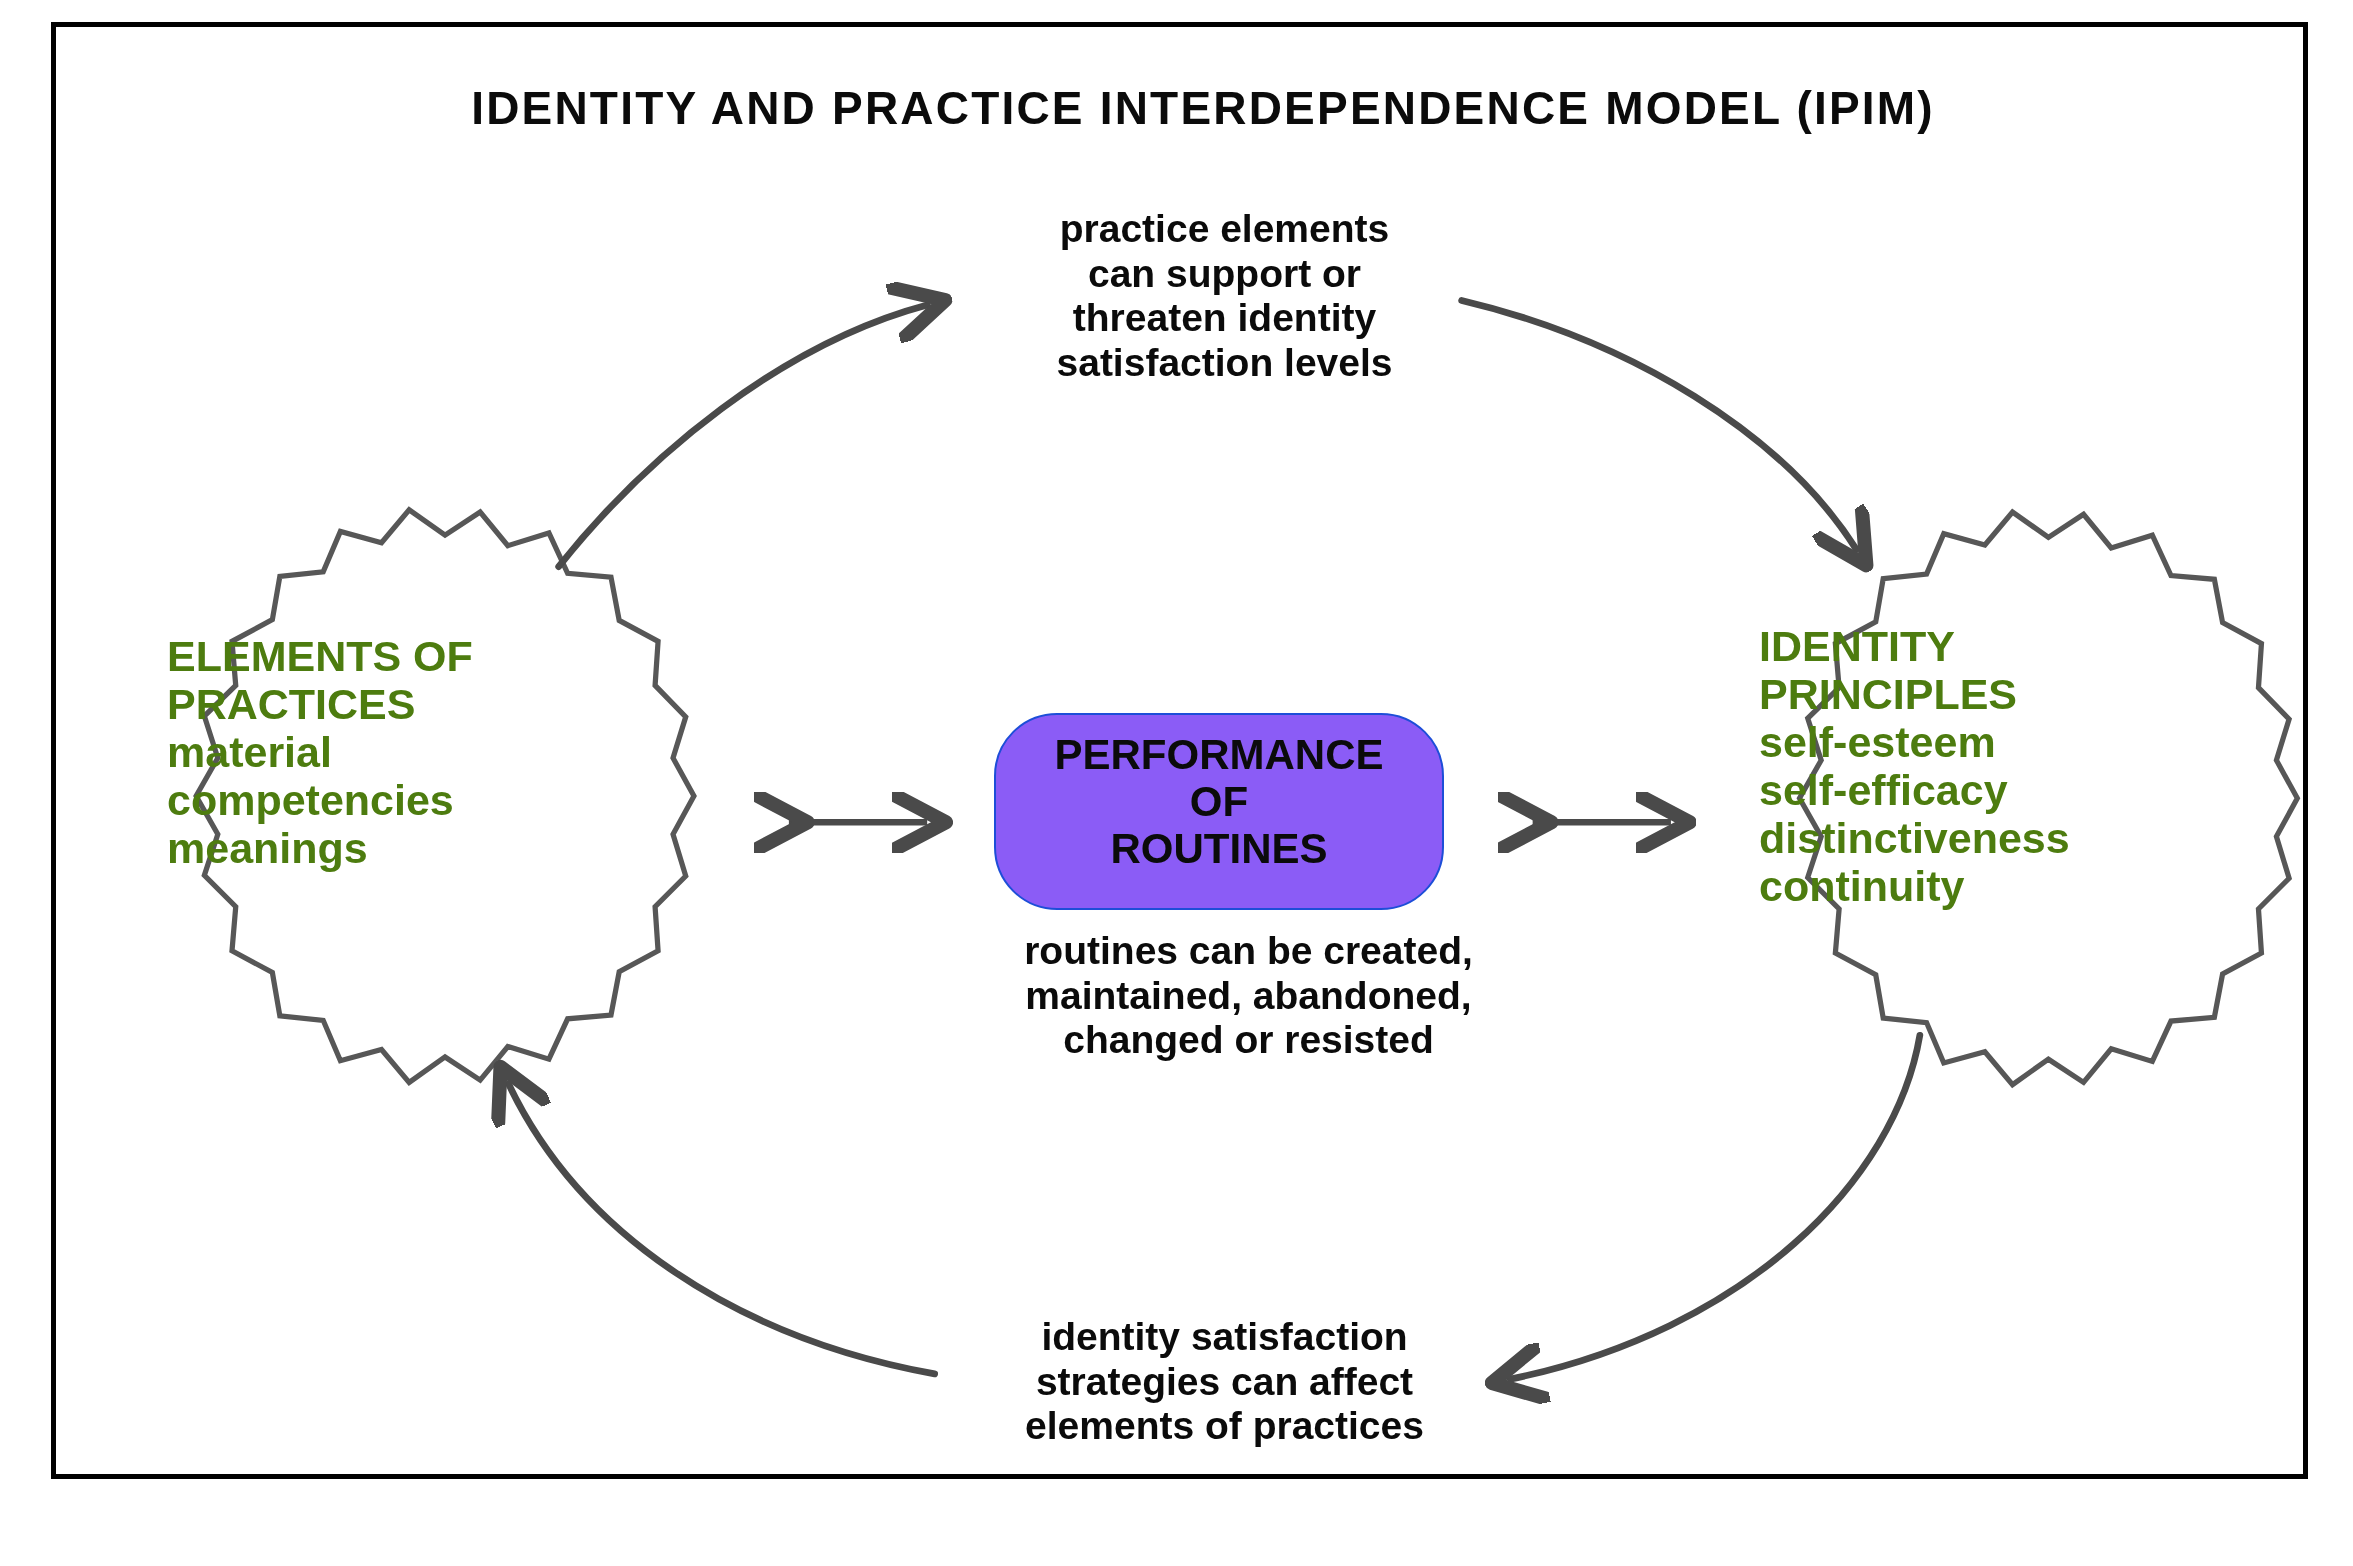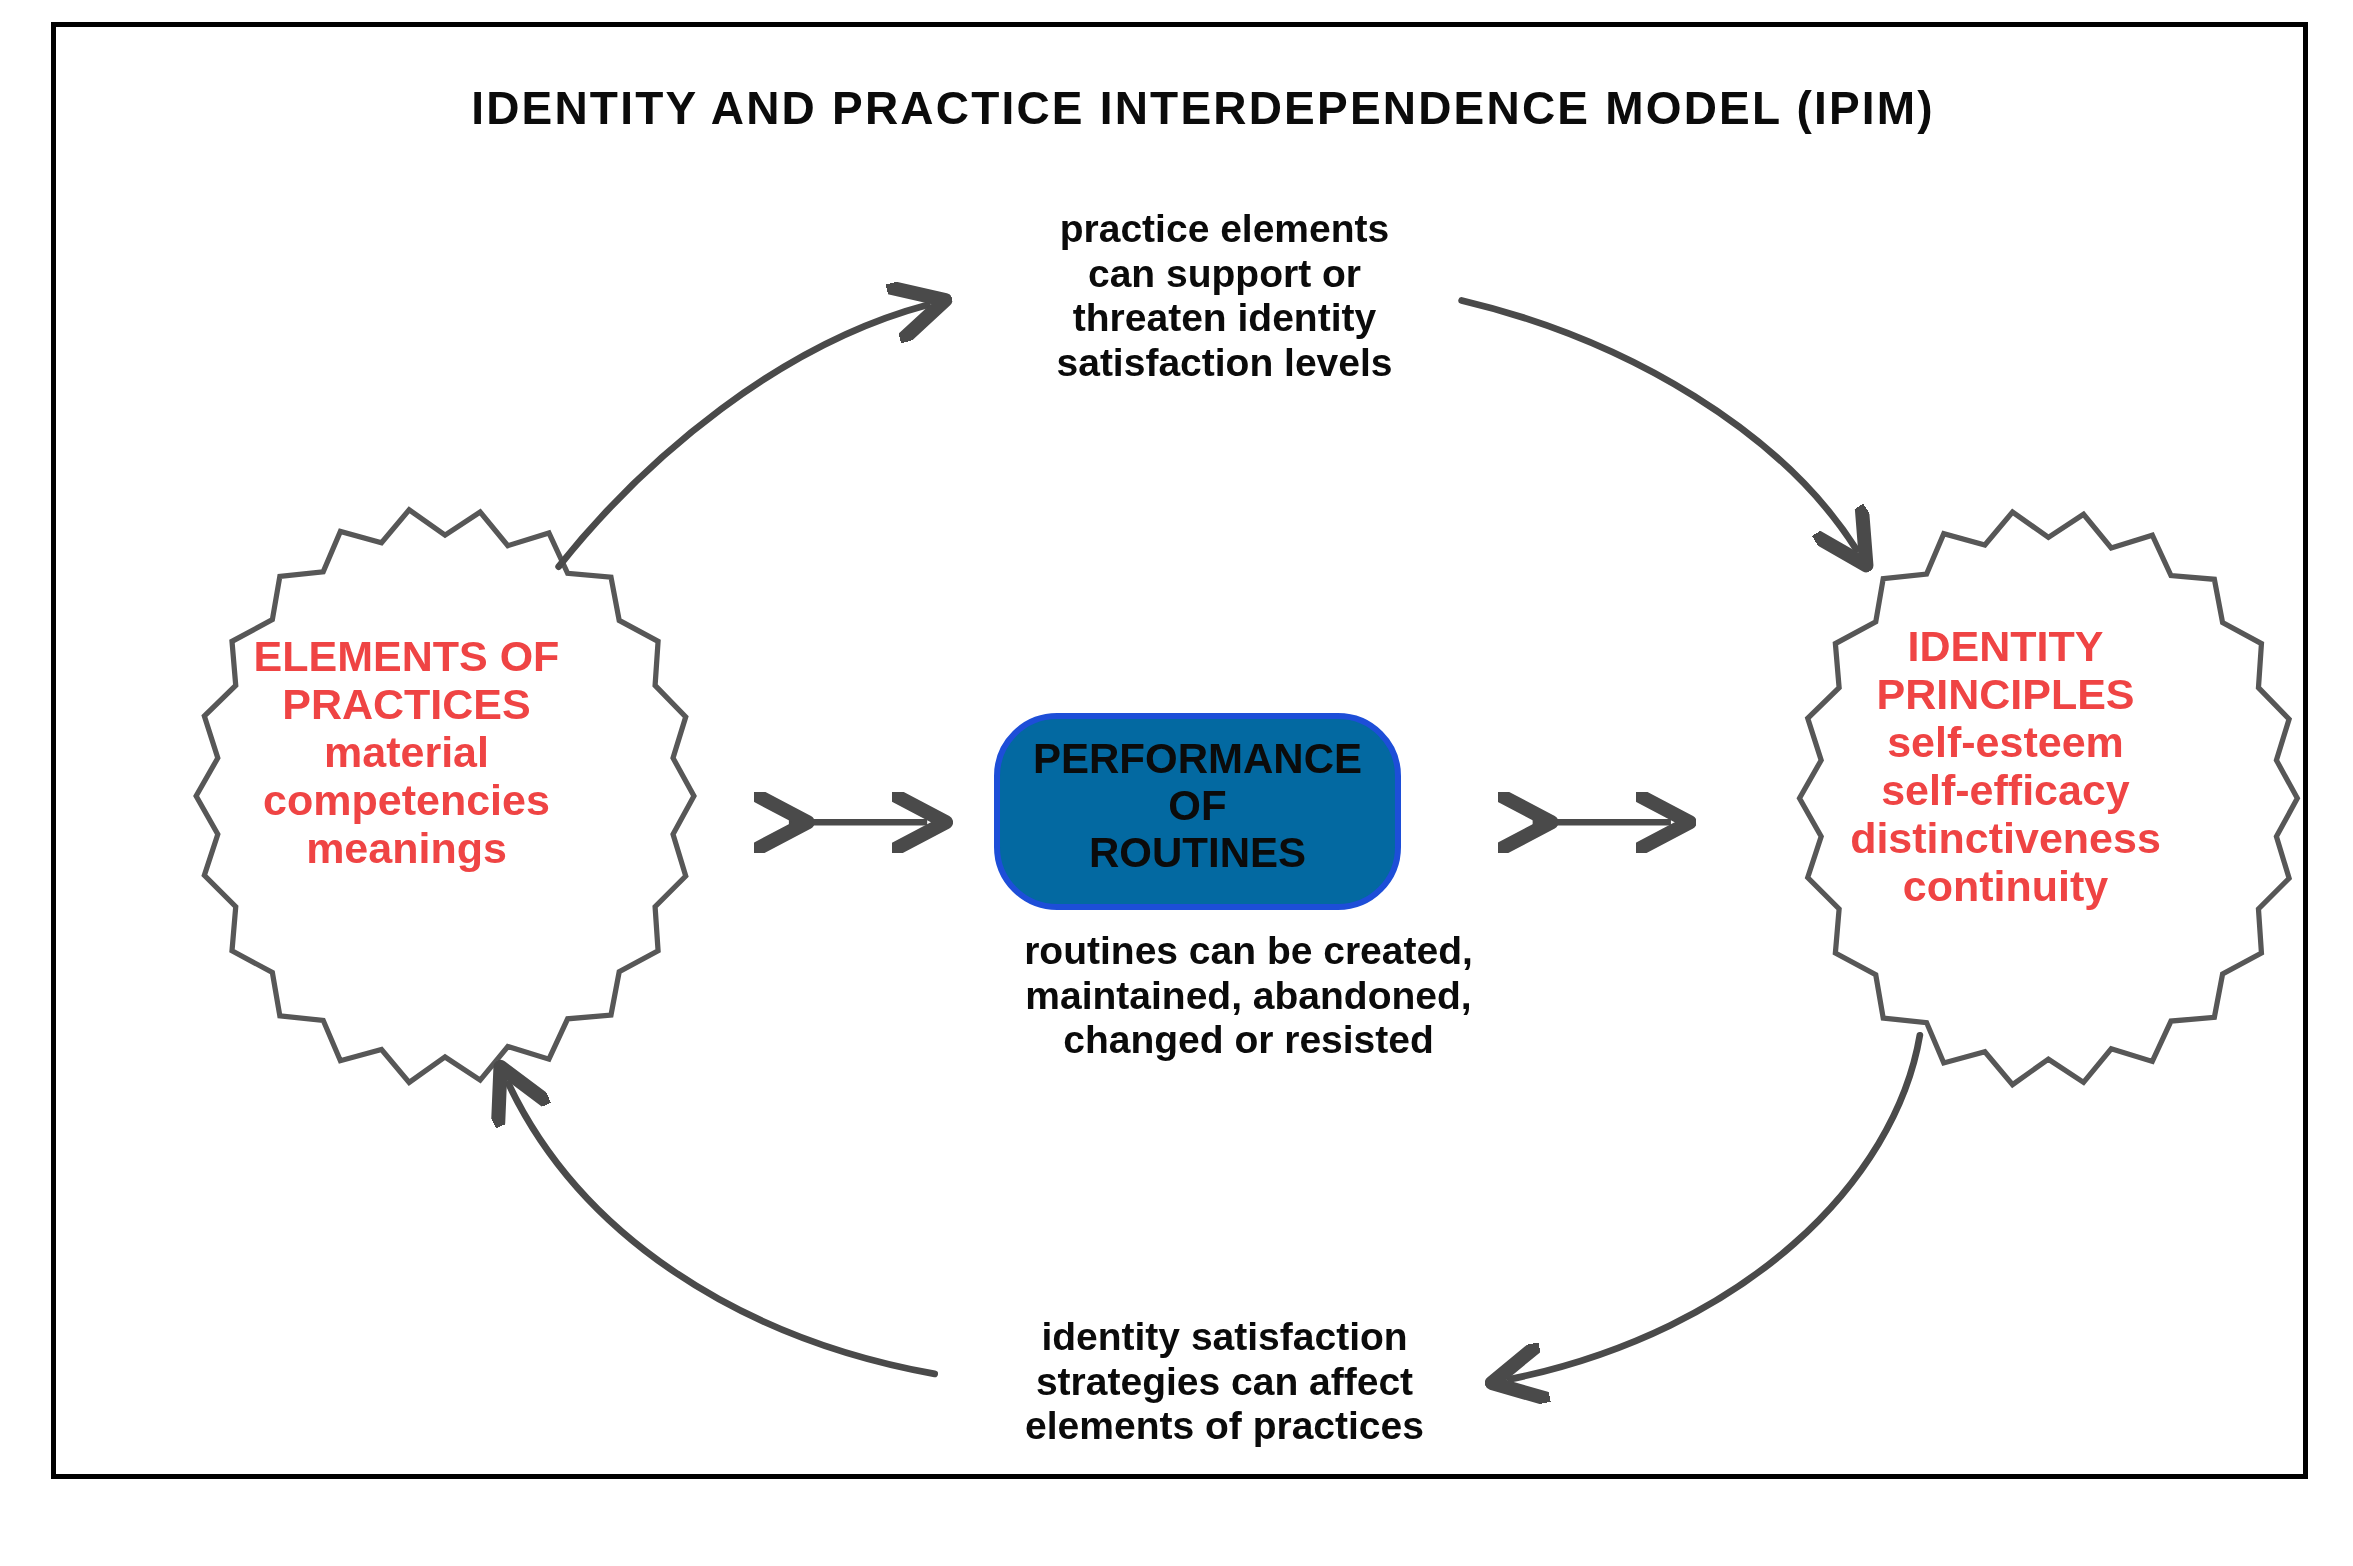--- a/index.html
+++ b/index.html
@@ -41,22 +41,22 @@
   .svg-layer {
     position: absolute;
     left: 0;
     top: 0;
     width: 2354px;
     height: 1566px;
     pointer-events: none;
   }
   .burst-text {
     position: absolute;
-    text-align: center;
-    color: #ef4444;
+    text-align: left;
+    color: #4d7c0f;
     line-height: 1.115;
   }
   .burst-cap {
     font-weight: bold;
     font-size: 43px;
   }
   .burst-sub {
     font-weight: bold;
     font-size: 43px;
   }
@@ -67,26 +67,26 @@
   }
   #right-burst-text {
     left: 1733px;
     top: 623px;
     width: 493px;
   }
   #center-box {
     position: absolute;
     left: 968px;
     top: 713px;
-    width: 407px;
+    width: 450px;
     height: 197px;
-    border: 6px solid #1d4ed8;
+    border: 2px solid #1d4ed8;
     border-radius: 63px;
     box-sizing: border-box;
-    background: #0369a1;
+    background: #8b5cf6;
   }
   #center-box-text {
     position: absolute;
     left: 0;
     top: 16.4px;
     width: 100%;
     text-align: center;
     font-size: 42px;
     font-weight: bold;
     line-height: 1.12;

